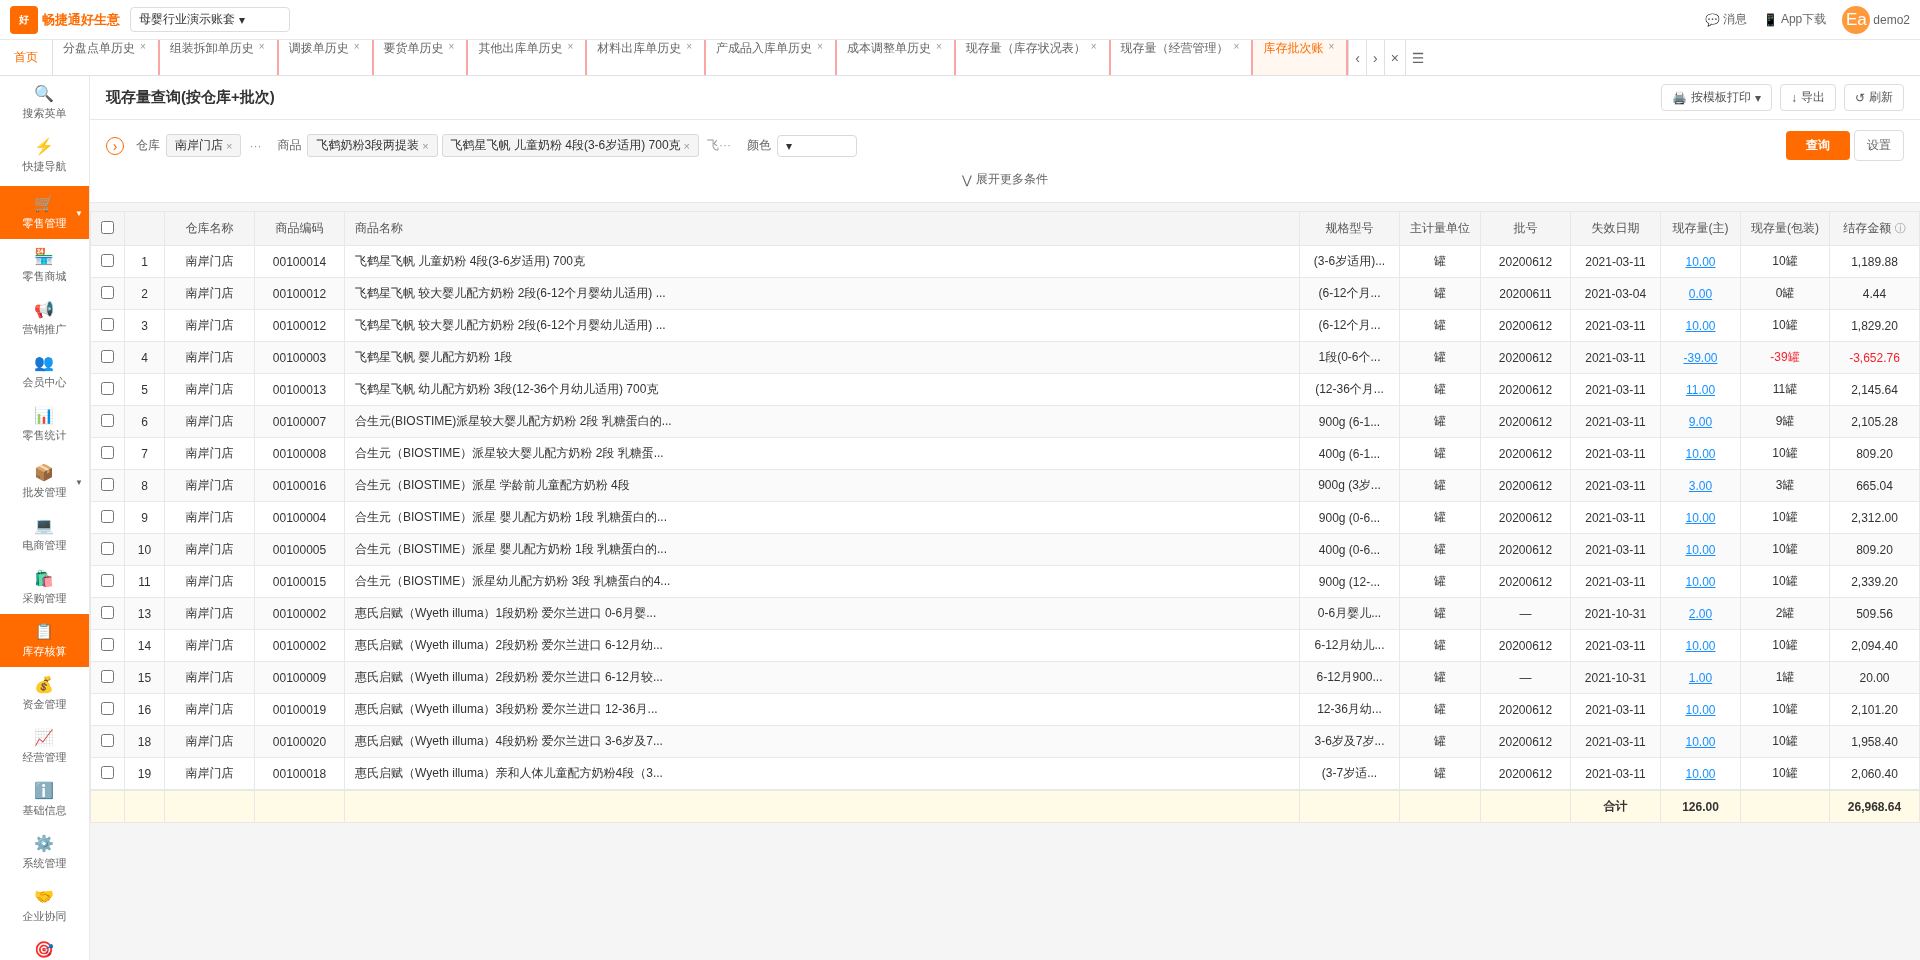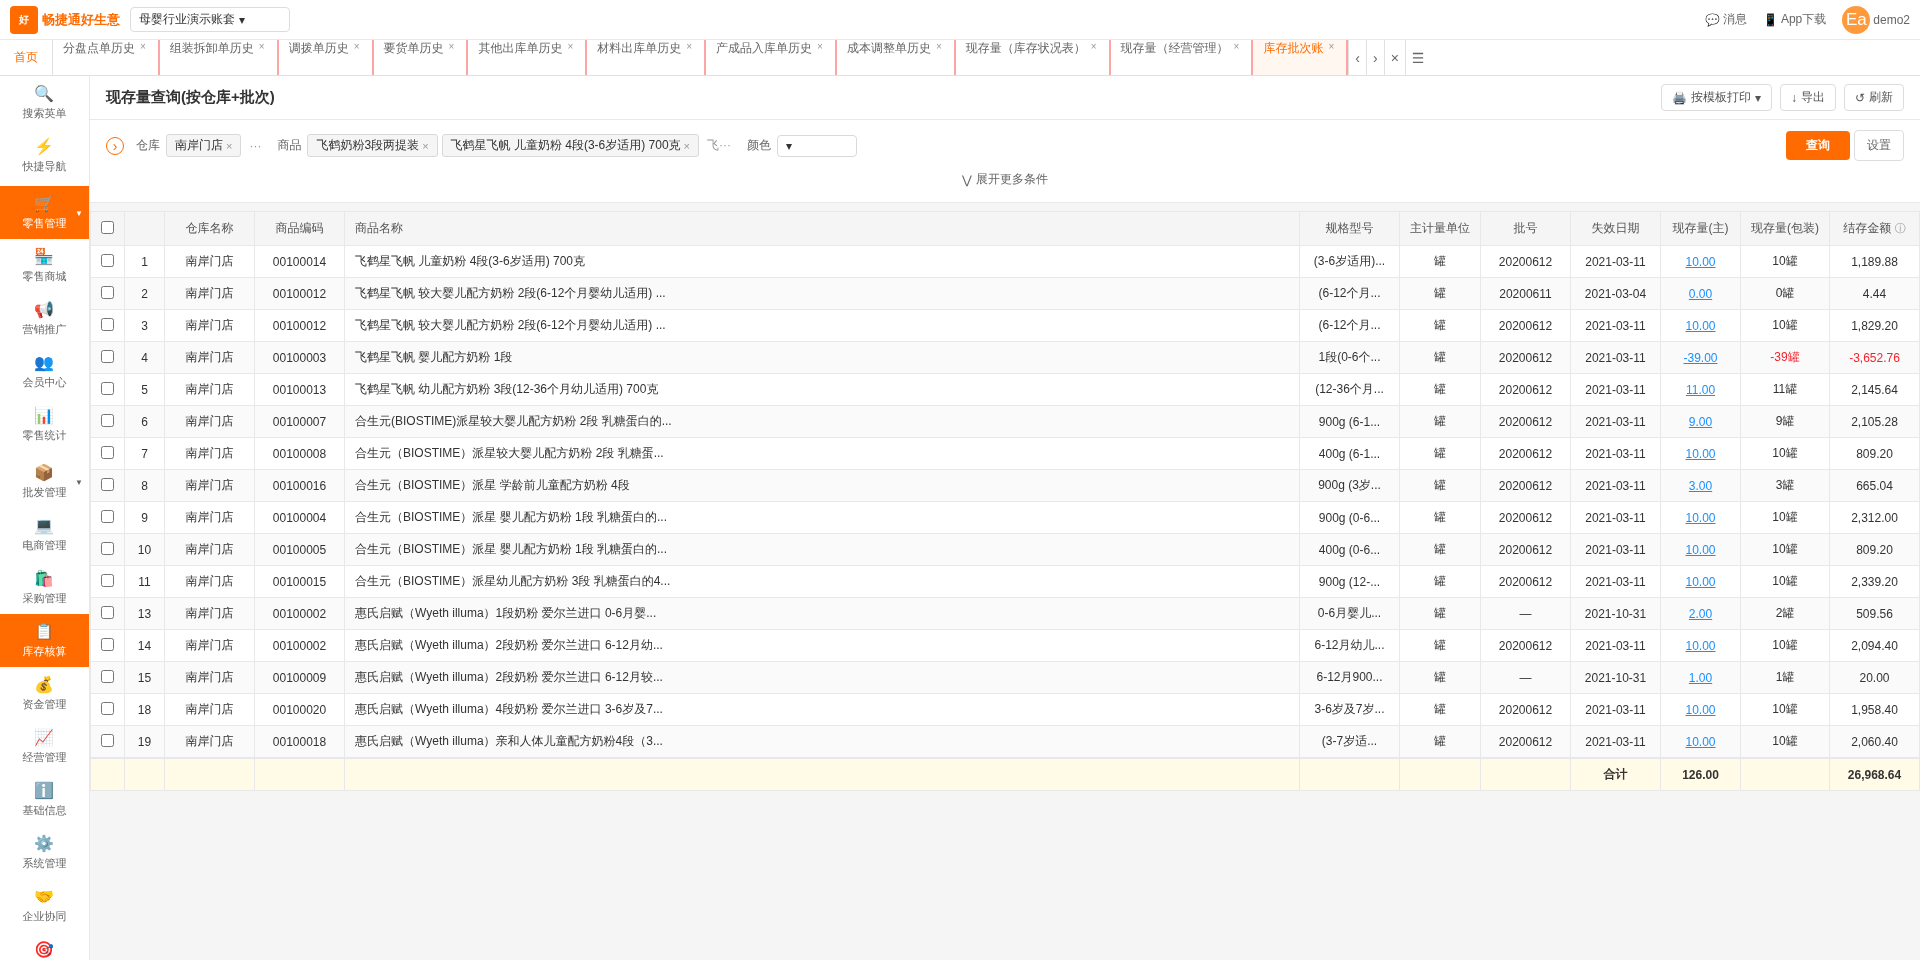--- a/index.html
+++ b/index.html
@@ -583,20 +583,34 @@
     <td>6-12月900...</td>
     <td>罐</td>
     <td>—</td>
     <td>2021-10-31</td>
     <td class="link-style">1.00</td>
     <td class="">1罐</td>
     <td class="">20.00</td>
   </tr>
             <tr>
     <td><input type="checkbox" style=""></td>
+    <td>16</td>
+    <td>南岸门店</td>
+    <td>00100019</td>
+    <td class="col-name">惠氏启赋（Wyeth illuma）3段奶粉 爱尔兰进口 12-36月...</td>
+    <td>12-36月幼...</td>
+    <td>罐</td>
+    <td>20200612</td>
+    <td>2021-03-11</td>
+    <td class="link-style">10.00</td>
+    <td class="">10罐</td>
+    <td class="">2,101.20</td>
+  </tr>
+            <tr>
+    <td><input type="checkbox" style=""></td>
     <td>18</td>
     <td>南岸门店</td>
     <td>00100020</td>
     <td class="col-name">惠氏启赋（Wyeth illuma）4段奶粉 爱尔兰进口 3-6岁及7...</td>
     <td>3-6岁及7岁...</td>
     <td>罐</td>
     <td>20200612</td>
     <td>2021-03-11</td>
     <td class="link-style">10.00</td>
     <td class="">10罐</td>

